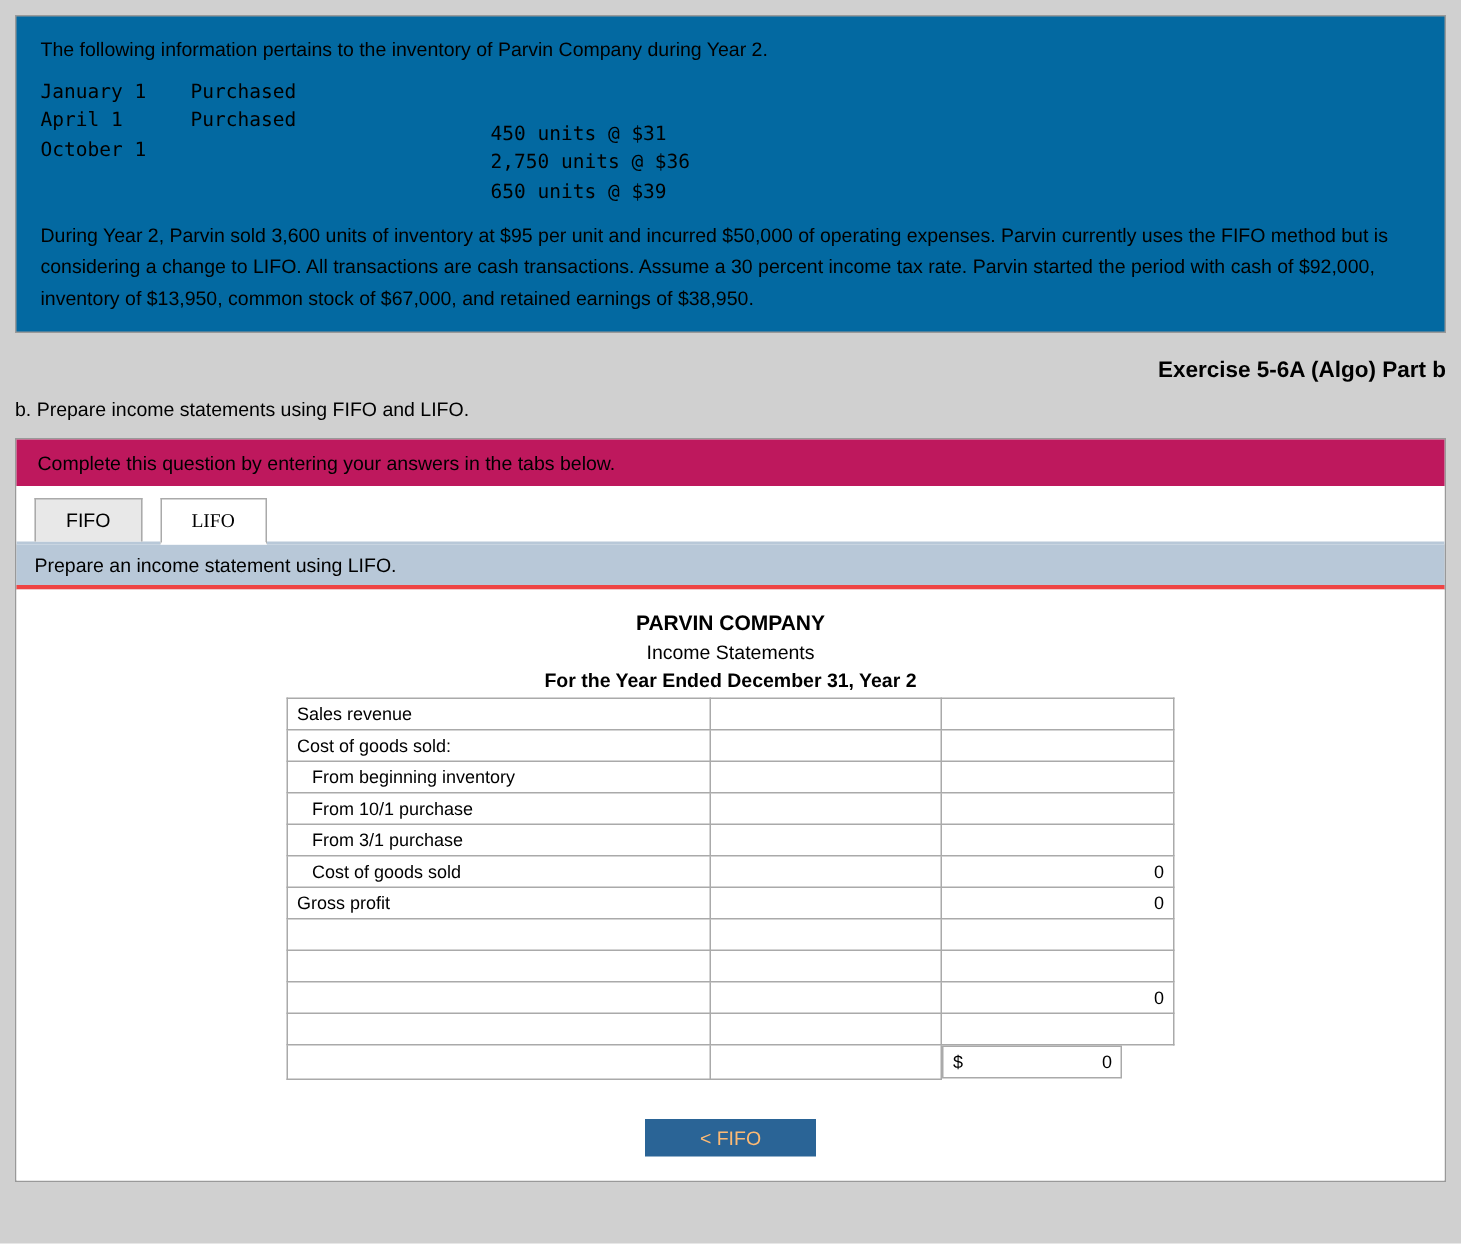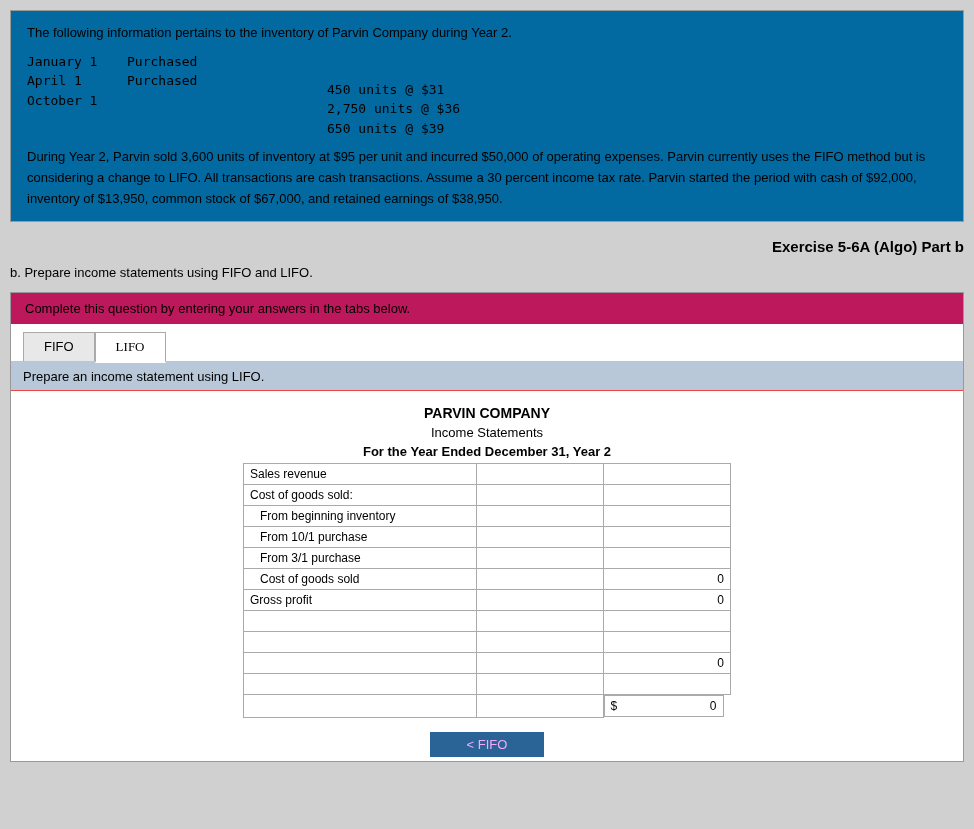--- a/index.html
+++ b/index.html
@@ -50,21 +50,21 @@
     .main-content {
       background: white;
       border: 1px solid #999;
       padding: 0;
     }
 
     .tabs-area {
       background: white;
       padding: 8px 12px 0 12px;
       display: flex;
-      gap: 0;
+      gap: 12px;
       border-bottom: 2px solid #b8c8d8;
     }
 
     .tab {
       padding: 6px 20px;
       border: 1px solid #aaa;
       border-bottom: none;
       cursor: pointer;
       font-size: 13px;
       background: #e8e8e8;
@@ -75,31 +75,31 @@
       border-bottom: 2px solid white;
       margin-bottom: -2px;
       z-index: 1;
       font-family: Liberation Serif, serif;
     }
 
     .prepare-label {
       padding: 6px 12px;
       background: #b8c8d8;
       font-size: 13px;
-      border-bottom: 1px solid #ef4444;
+      border-bottom: 3px solid #ef4444;
     }
 
     .income-statement-area {
       padding: 10px 20px;
       background: white;
     }
 
     .is-table {
       border-collapse: collapse;
-      width: 488px;
+      width: 592px;
       margin: 0 auto;
     }
 
     .is-header {
       text-align: center;
       padding: 2px 0;
       font-size: 13px;
     }
 
     .is-header.company {
@@ -149,23 +149,23 @@
       border: none;
       outline: none;
       font-size: 12px;
       text-align: right;
       background: transparent;
     }
 
     .nav-button {
       display: inline-block;
       background: #2a6496;
-      color: #f0abfc;
+      color: #fdba74;
       padding: 5px 37px;
-      margin: 0 auto;
+      margin: 12px auto;
       text-align: center;
       cursor: pointer;
       font-size: 13px;
     }
 
     .nav-row {
       display: flex;
       justify-content: center;
       padding: 4px 0;
       background: white;

